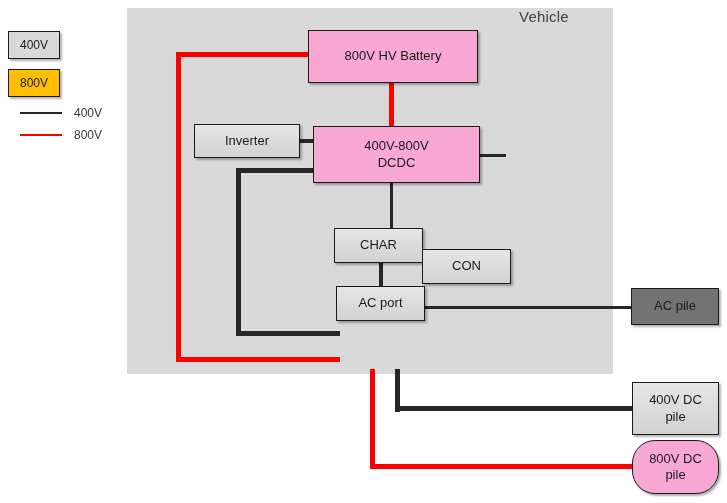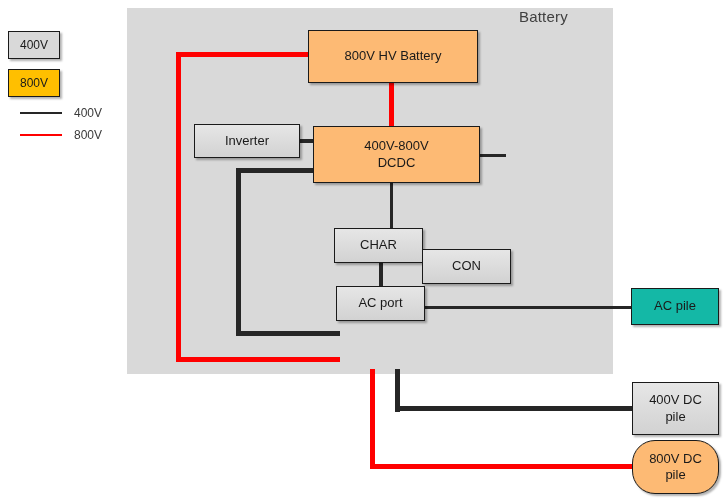--- a/index.html
+++ b/index.html
@@ -48,21 +48,21 @@
     text-align: center;
     font-size: 13px;
     color: #1a1a1a;
     line-height: 1.25;
     box-shadow: 2px 2px 2px rgba(0,0,0,0.30);
   }
   .node.gray {
     background: linear-gradient(180deg,#e6e6e6 0%,#d2d2d2 100%);
   }
   .node.yellow {
-    background: #fdba74;
+    background: #f9a8d4;
   }
   .node .label { padding: 0 4px; }
 
   
   .legend-swatch {
     position: absolute;
     box-sizing: border-box;
     border: 1.5px solid #1a1a1a;
     display: flex;
     align-items: center;
@@ -89,21 +89,21 @@
 
   
   .wire { position: absolute; }
 </style>
 </head>
 <body>
 
 <div id="canvas">
 
   <div class="vehicle-area"></div>
-  <div class="vehicle-label">Battery</div>
+  <div class="vehicle-label">Vehicle</div>
 
   <div class="wire" style="left:176px; top:52px; width:134px; height:5px; background:#ff0000;"></div>
 
   <div class="wire" style="left:176px; top:52px; width:5px; height:310px; background:#ff0000;"></div>
 
   <div class="wire" style="left:176px; top:357px; width:164px; height:5px; background:#ff0000;"></div>
 
   <div class="wire" style="left:389px; top:80px; width:5px; height:48px; background:#ff0000;"></div>
 
   <div class="wire" style="left:298px; top:139px; width:20px; height:4px; background:#262626;"></div>
@@ -146,21 +146,21 @@
 
   <div class="node gray" style="left:422px; top:228px; width:89px; height:35px;margin-top:21px;">
     <span class="label">CON</span>
   </div>
 
   <div class="node gray" style="left:336px; top:286px; width:89px; height:35px;">
     <span class="label">AC port</span>
   </div>
 
 
-  <div class="node" style="left:631px; top:288px; width:88px; height:37px; background:#14b8a6;">
+  <div class="node" style="left:631px; top:288px; width:88px; height:37px; background:#737373;">
     <span class="label">AC pile</span>
   </div>
 
   <div class="node gray" style="left:632px; top:382px; width:87px; height:53px; flex-direction:column;">
     <span class="label">400V DC</span>
     <span class="label">pile</span>
   </div>
 
   <div class="node yellow" style="left:632px; top:440px; width:87px; height:54px; flex-direction:column;border-radius:23px;">
     <span class="label">800V DC</span>

